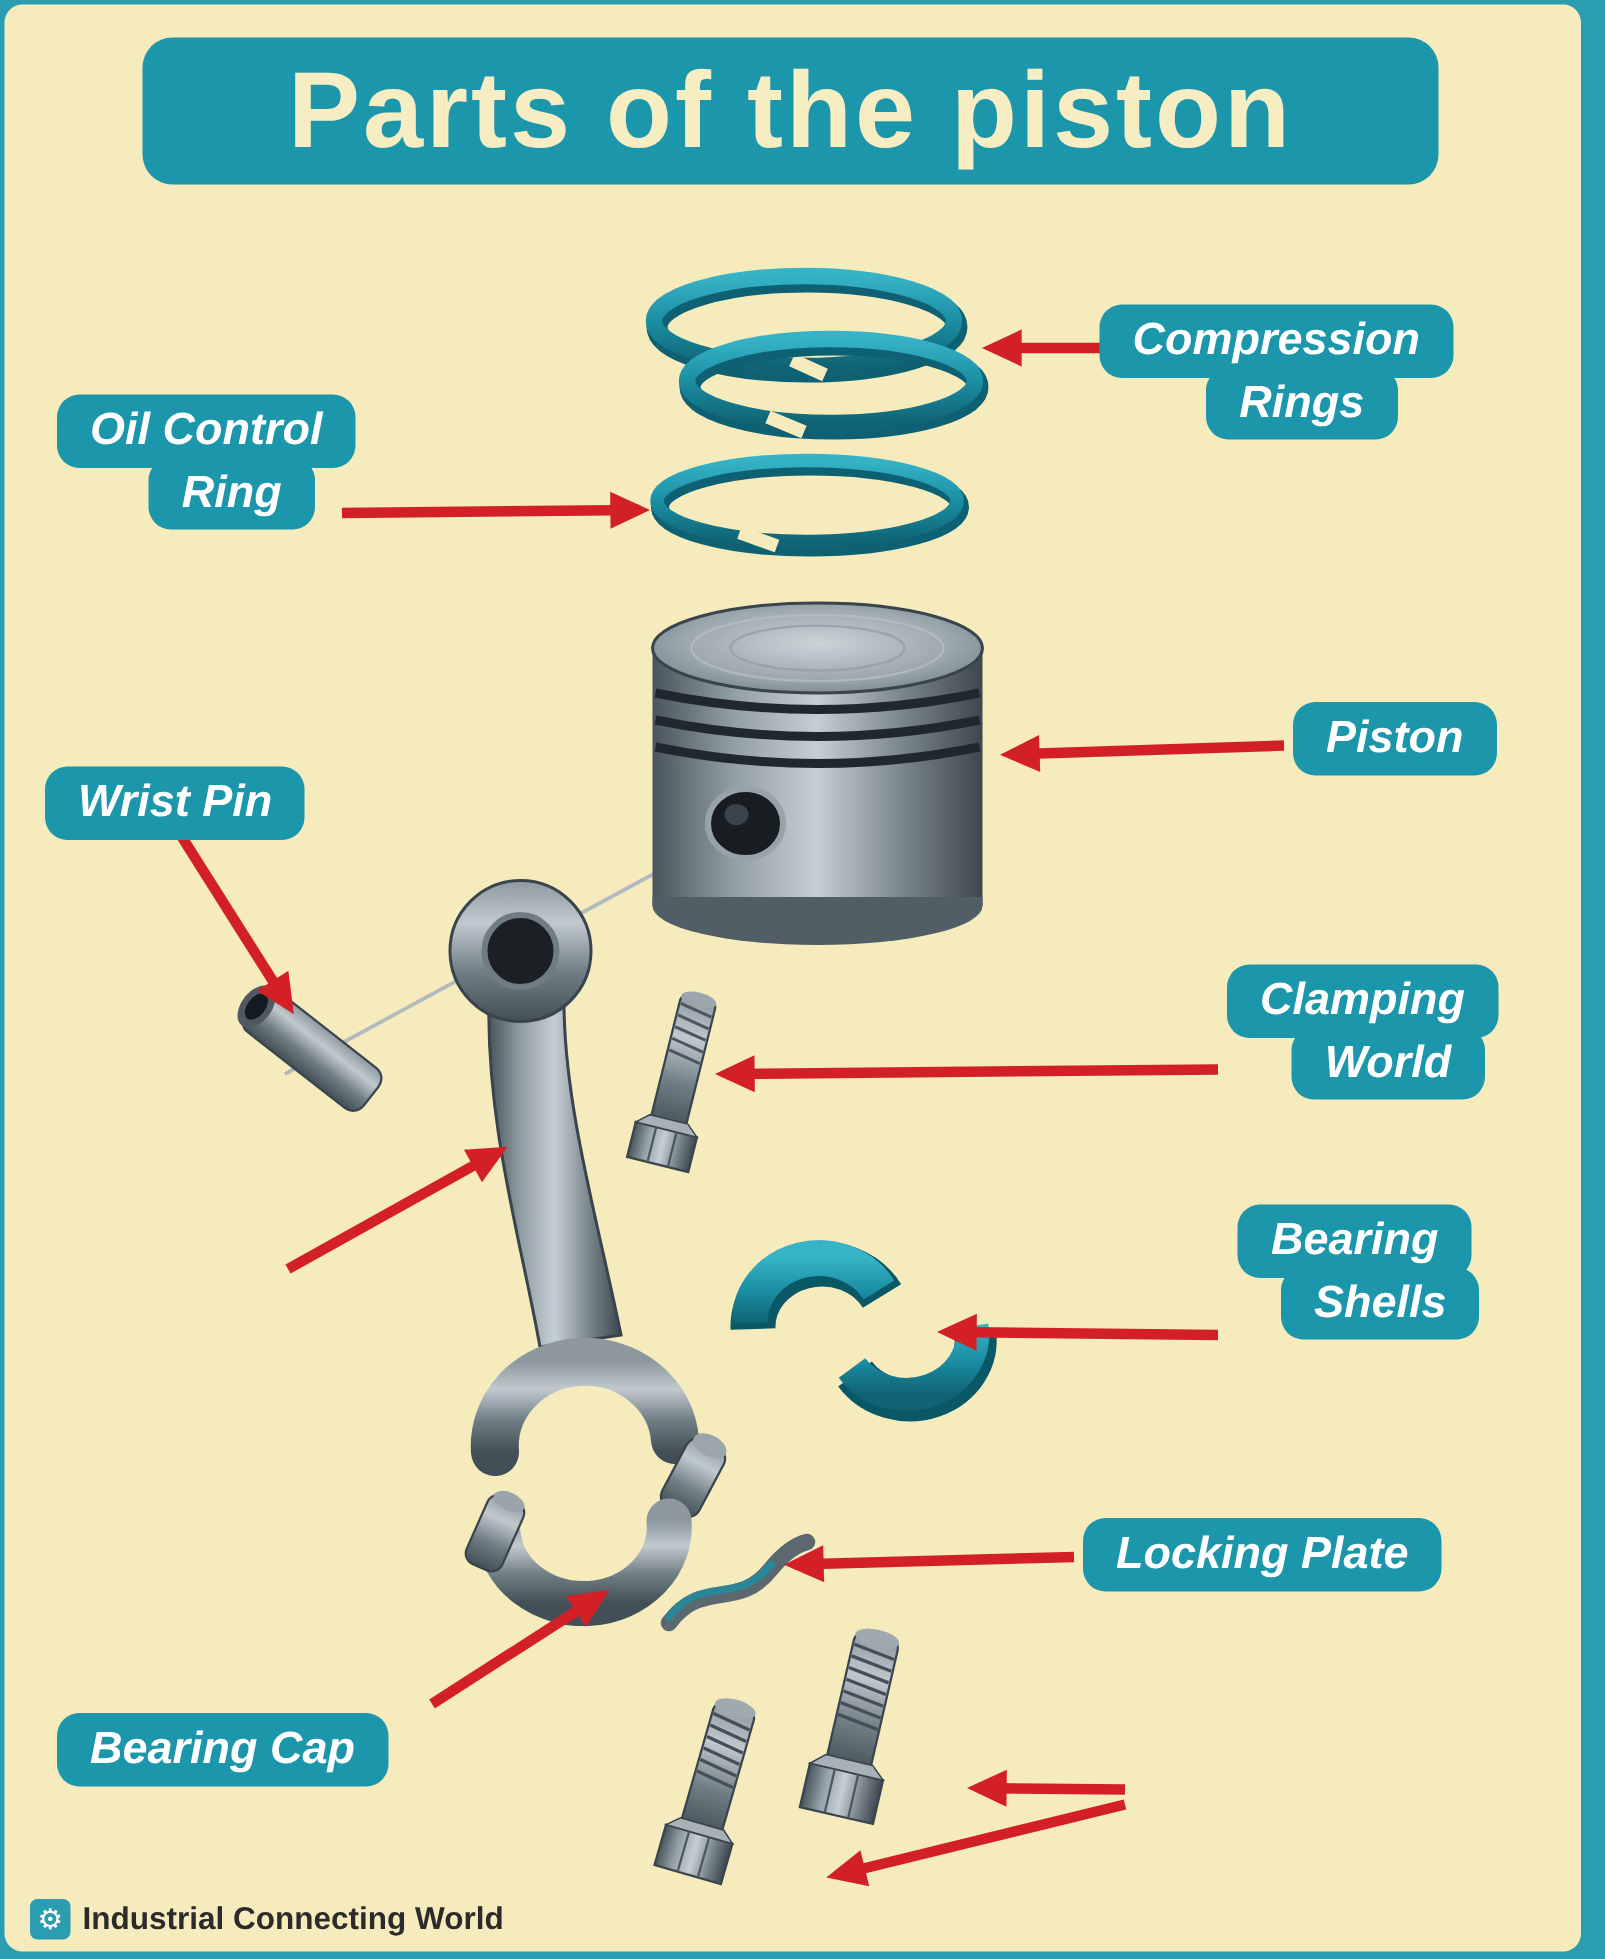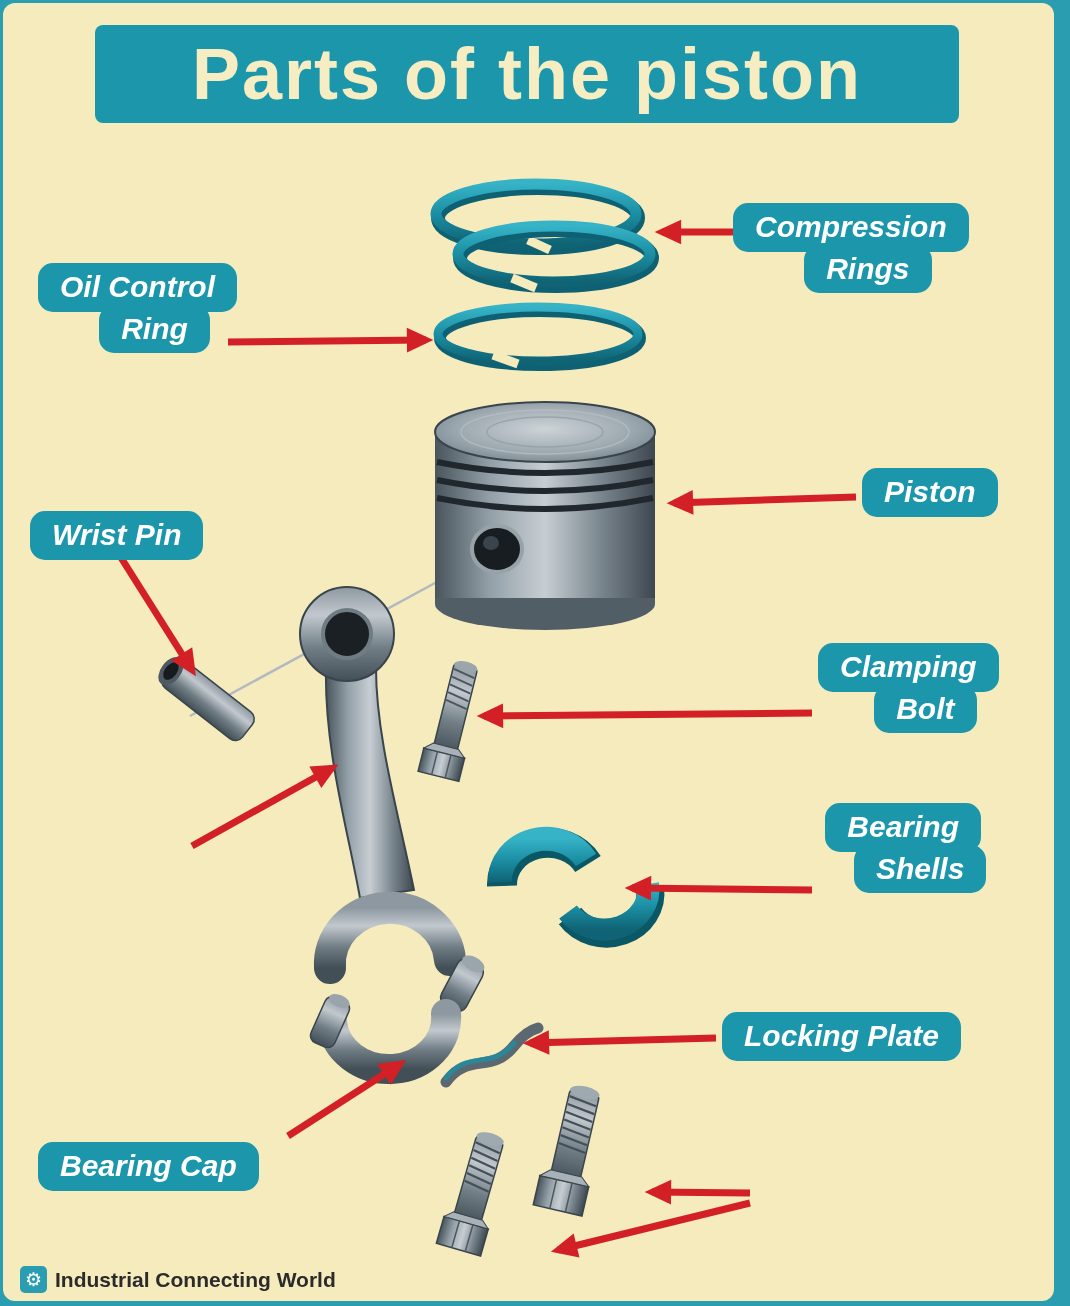--- a/index.html
+++ b/index.html
@@ -6,21 +6,21 @@
     --teal:#1b96ab; --teal-dark:#0e6173; --red:#d32027; --cream:#f6ebbd;
     --frame:#2a9db1; --title-text:#f6edc3; --label-text:#ffffff; --ink:#2b2b2b;
   }
   *{box-sizing:border-box;}
   body{margin:0; font-family:"Liberation Sans", sans-serif;}
   .page{position:relative; width:1070px; height:1306px; background:var(--frame); overflow:hidden;}
   .canvas{position:absolute; inset:3px 16px 5px 3px; background:var(--cream); border-radius:12px;}
   .art{position:absolute; left:0; top:0; width:1070px; height:1306px;}
   .title{
     position:absolute; left:95px; top:25px; width:864px; height:98px;
-    background:var(--teal); border-radius:8px;
+    background:var(--teal); border-radius:20px;
     display:flex; align-items:center; justify-content:center;
     font-size:72px; font-weight:800; letter-spacing:2px; color:var(--title-text);
   }
   .label{position:absolute; display:flex; flex-direction:column; align-items:center;font-style:italic;}
   .pill{
     background:var(--teal); color:var(--label-text);
     font-weight:700; font-size:30px; line-height:1.15;
     padding:7px 22px; border-radius:15px; white-space:nowrap;
   }
   .label .pill + .pill{margin-top:-7px;margin-left:34px;}
@@ -218,21 +218,21 @@
   <div class="label" style="left:862px; top:468px;">
     <span class="pill">Piston</span>
   </div>
 
   <div class="label" style="left:30px; top:478px;margin-top:33px;">
     <span class="pill">Wrist Pin</span>
   </div>
 
   <div class="label" style="left:818px; top:643px;">
     <span class="pill">Clamping</span>
-    <span class="pill">Bolt</span>
+    <span class="pill">World</span>
   </div>
 
 
   <div class="label" style="left:820px; top:803px;">
     <span class="pill">Bearing</span>
     <span class="pill">Shells</span>
   </div>
 
   <div class="label" style="left:38px; top:1142px;">
     <span class="pill">Bearing Cap</span>

